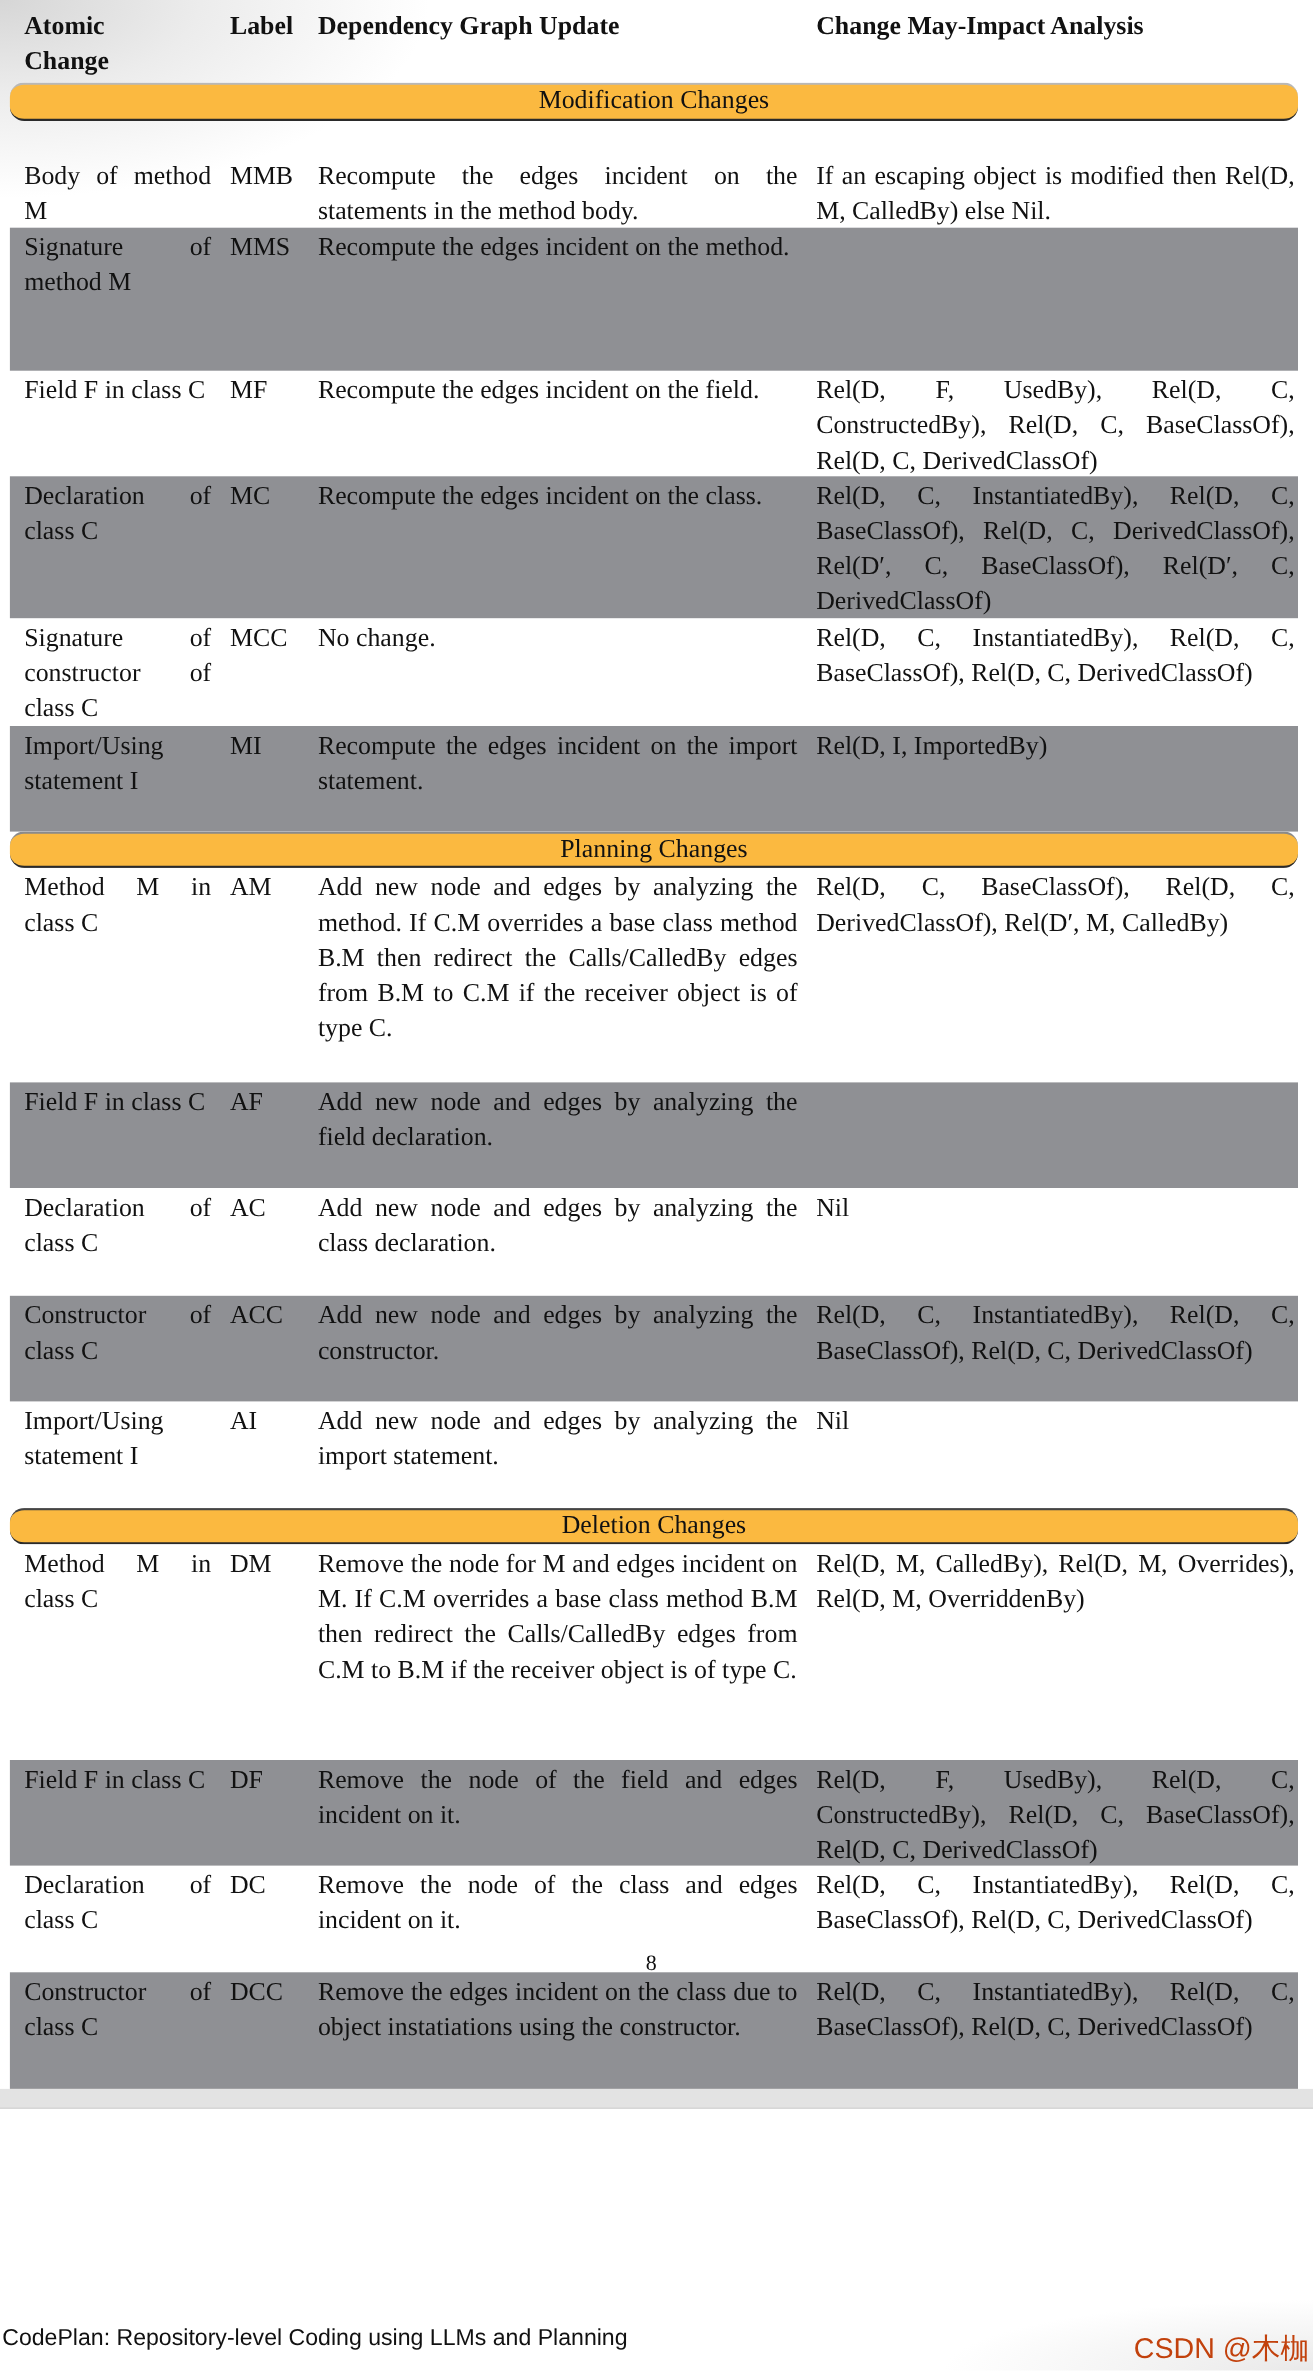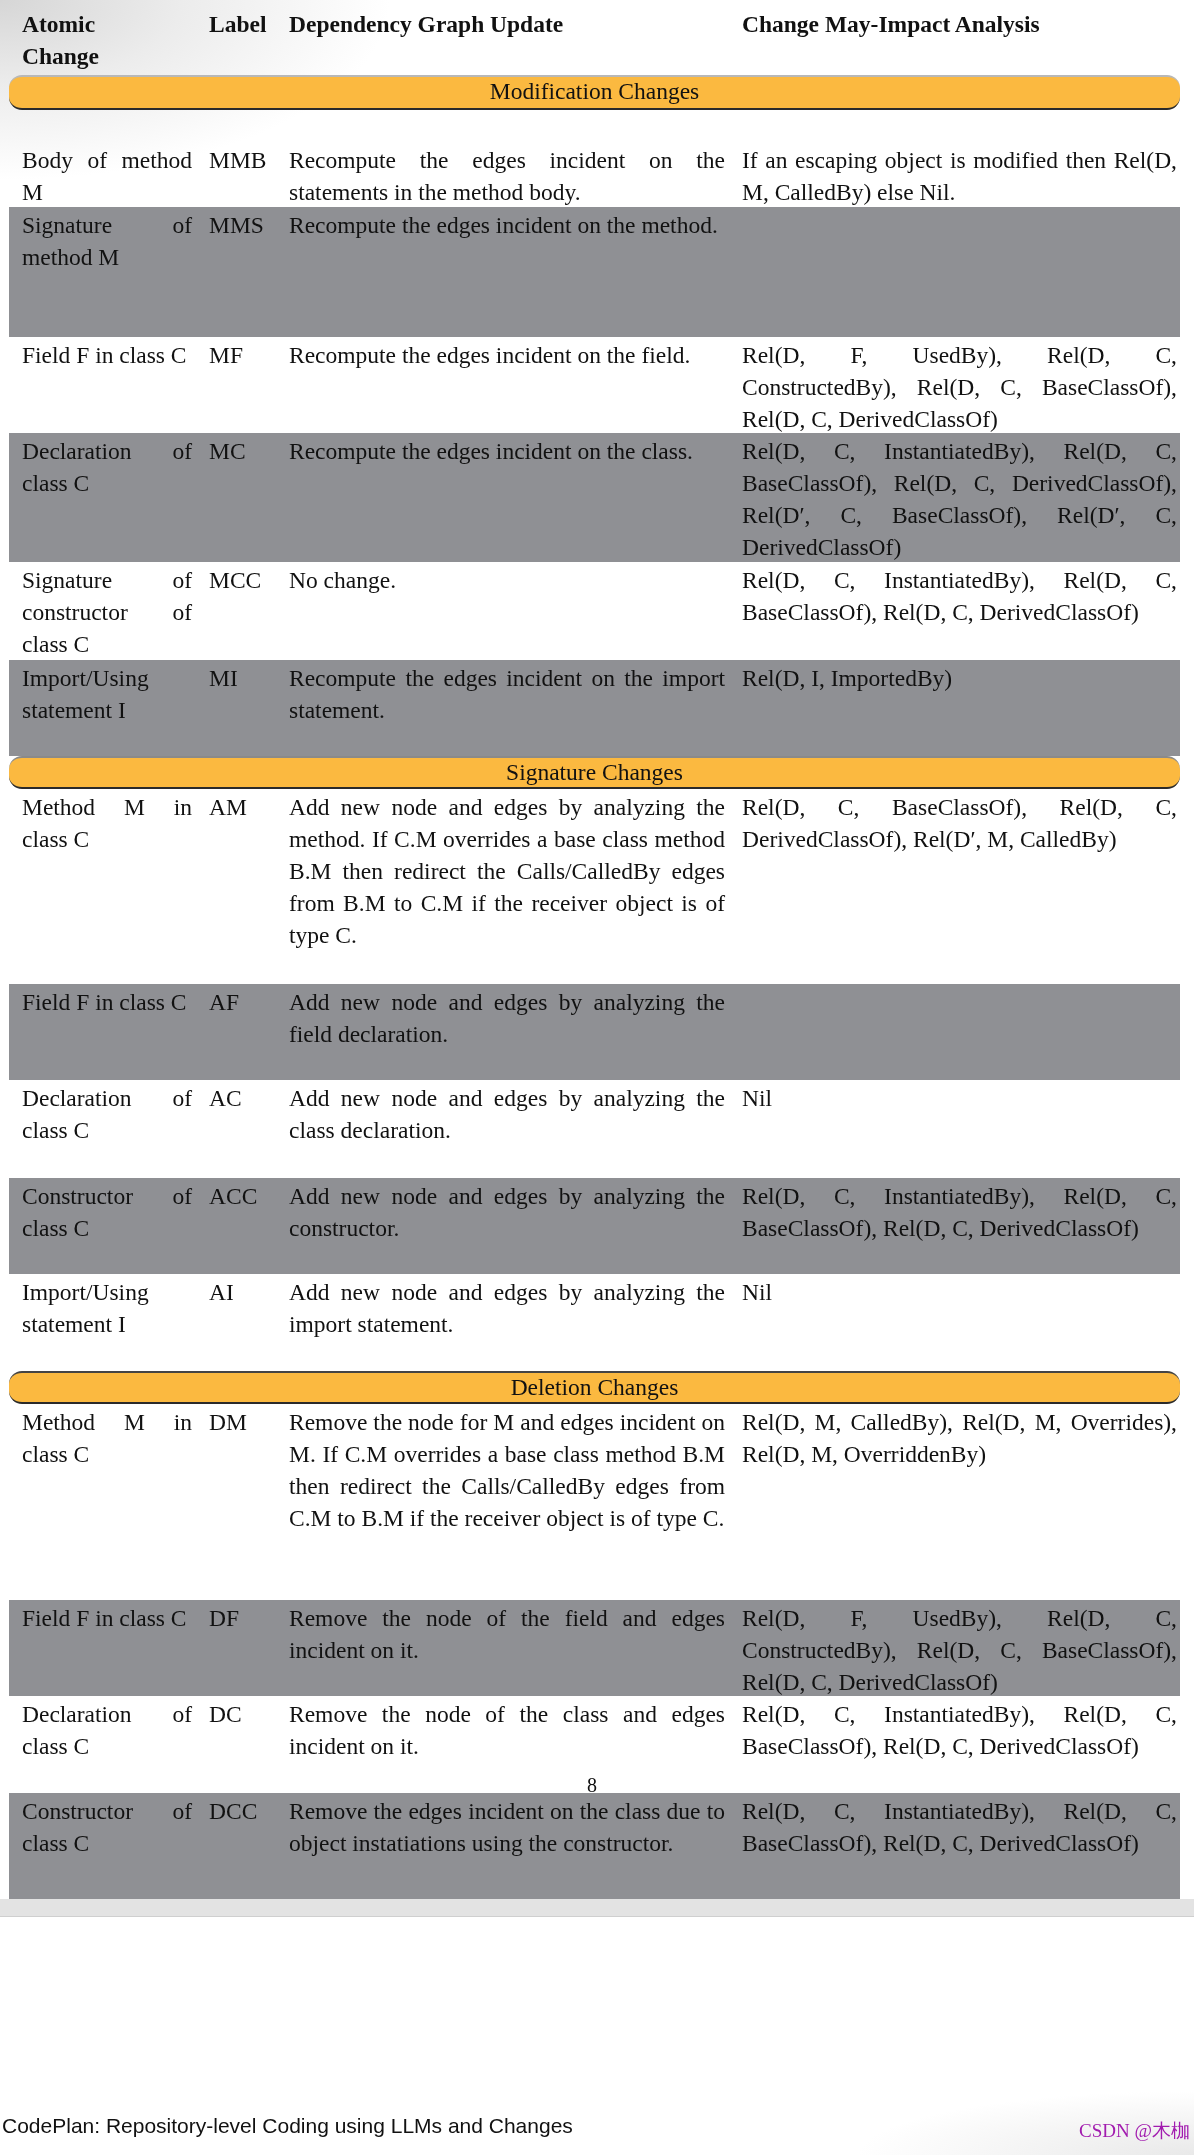--- a/index.html
+++ b/index.html
@@ -18,21 +18,21 @@
   .c3{left:280px;width:436px;text-align:justify;text-align-last:left;}
   .c4{left:733px;width:435px;text-align:justify;text-align-last:left;}
   .hdr .cell{font-weight:bold;top:8px;line-height:32px;font-size:23.5px;}
   .band{position:absolute;left:0;width:1171px;background:#fbb940;border-top:2px solid #444;
         border-bottom:2px solid #2a2a2a;box-sizing:border-box;text-align:center;font-size:23.5px;line-height:29px;border-radius:13px;}
   .band.first{border-top:2px solid #b8b8b8;}
   .pad{padding-top:2px;}
   .pagenum{position:absolute;left:587px;top:1774px;font-size:20px;line-height:22px;}
   .bottom-bar{position:absolute;left:0;top:1899px;width:1194px;height:17px;background:#e3e3e3;border-bottom:1px solid #cfcfcf;}
   .footer{position:absolute;left:2px;top:2114px;font-family:"Liberation Sans","DejaVu Sans",sans-serif;font-size:21px;color:#111;}
-  .watermark{position:absolute;right:4px;top:2118px;font-family:Liberation Serif, serif;font-size:19px;color:#a21caf;}
+  .watermark{position:absolute;right:4px;top:2118px;font-family:Liberation Sans, sans-serif;font-size:26px;color:#c2410c;}
 </style>
 </head>
 <body>
 
 <div class="corner-shadow"></div>
 <div class="br-shadow"></div>
 
 <div class="tbl">
 
   <div class="row hdr" style="top:0;height:75px;">
@@ -73,21 +73,21 @@
     <div class="cell c3 pad">No change.</div>
     <div class="cell c4 pad">Rel(D, C, InstantiatedBy), Rel(D, C, BaseClassOf), Rel(D, C, DerivedClassOf)</div>
   </div>
   <div class="row gray" style="top:660px;height:96px;">
     <div class="cell c1 pad">Import/Using statement I</div>
     <div class="cell c2 pad">MI</div>
     <div class="cell c3 pad">Recompute the edges incident on the import statement.</div>
     <div class="cell c4 pad">Rel(D, I, ImportedBy)</div>
   </div>
 
-  <div class="band" style="top:756px;height:33px;border-top-color:#8a8a8a;">Signature Changes</div>
+  <div class="band" style="top:756px;height:33px;border-top-color:#8a8a8a;">Planning Changes</div>
 
   <div class="row" style="top:789px;height:195px;">
     <div class="cell c1 pad">Method M in class C</div>
     <div class="cell c2 pad">AM</div>
     <div class="cell c3 pad">Add new node and edges by analyzing the method. If C.M overrides a base class method B.M then redirect the Calls/CalledBy edges from B.M to C.M if the receiver object is of type C.</div>
     <div class="cell c4 pad">Rel(D, C, BaseClassOf), Rel(D, C, DerivedClassOf), Rel(D′, M, CalledBy)</div>
   </div>
   <div class="row gray" style="top:984px;height:96px;">
     <div class="cell c1 pad">Field F in class C</div>
     <div class="cell c2 pad">AF</div>
@@ -135,14 +135,14 @@
   <div class="row gray" style="top:1793px;height:106px;">
     <div class="cell c1 pad">Constructor of class C</div>
     <div class="cell c2 pad">DCC</div>
     <div class="cell c3 pad">Remove the edges incident on the class due to object instatiations using the constructor.</div>
     <div class="cell c4 pad">Rel(D, C, InstantiatedBy), Rel(D, C, BaseClassOf), Rel(D, C, DerivedClassOf)</div>
   </div>
 </div>
 
 <div class="pagenum">8</div>
 <div class="bottom-bar"></div>
-<div class="footer">CodePlan: Repository-level Coding using LLMs and Changes</div>
+<div class="footer">CodePlan: Repository-level Coding using LLMs and Planning</div>
 <div class="watermark">CSDN @木枷</div>
 
 </body></html>

